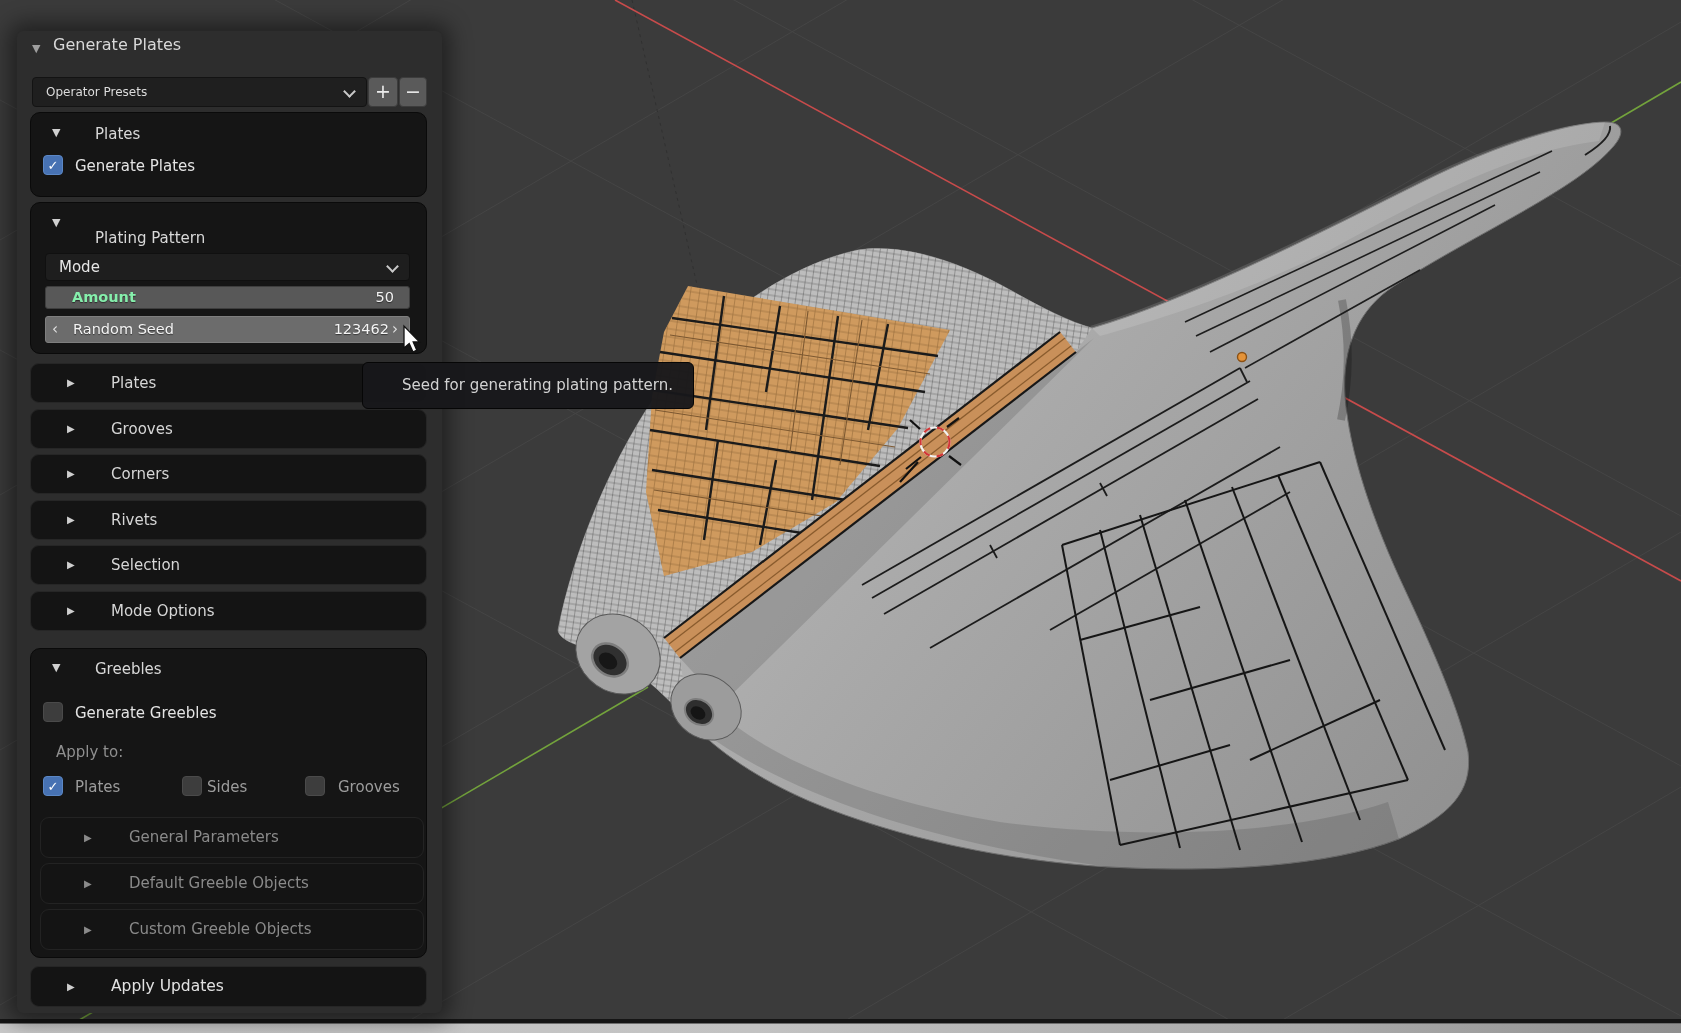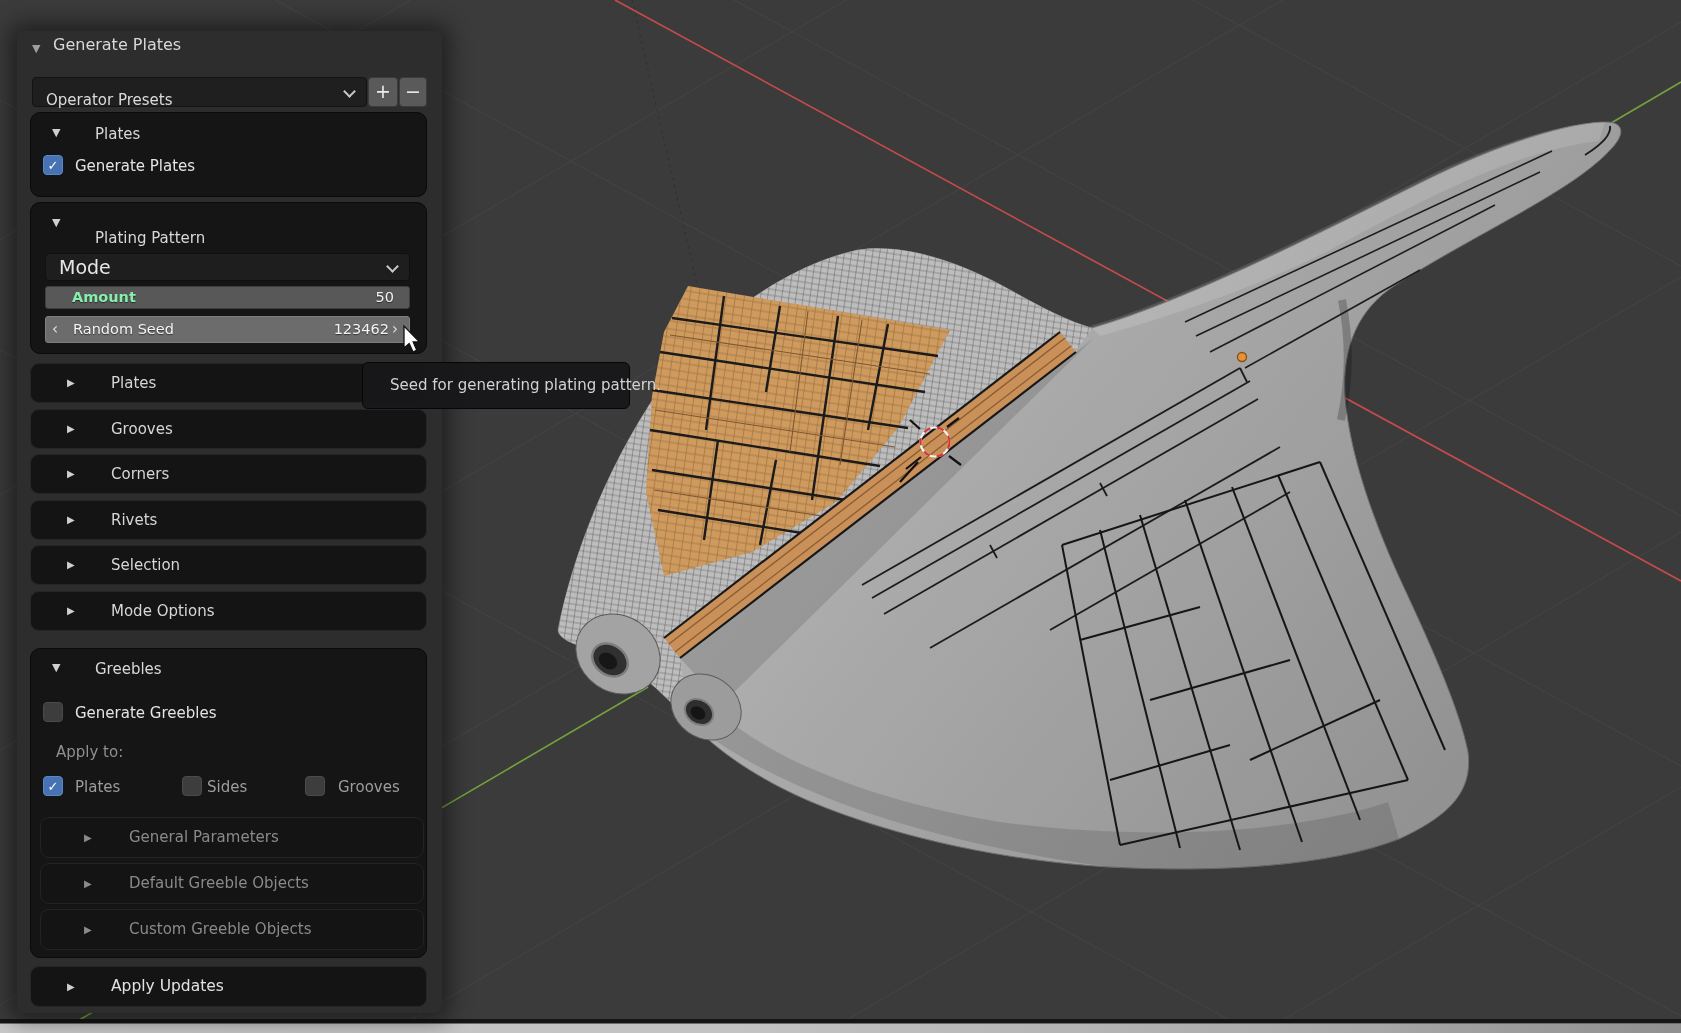--- a/index.html
+++ b/index.html
@@ -17,21 +17,21 @@
   .panel{position:absolute;left:17px;top:31px;width:425px;height:982px;background:#2d2d2d;
     border-radius:6px;box-shadow:0 0 22px 8px rgba(0,0,0,0.45);z-index:10;}
   .panel *{position:absolute;box-sizing:border-box;}
   .tri{font-size:10px;color:#cfcfcf;line-height:1;}
   .tri.dim{color:#8a8a8a;}
   .hdr-tri{left:15px;top:11px;font-size:11px;color:#9e9e9e;}
   .panel-title{left:36px;top:4px;font-size:16px;color:#d8d8d8;white-space:nowrap;}
 
   .field{background:#1f1f1f;border:1px solid #131313;border-radius:4px;}
   .presets{left:15px;top:46px;width:335px;height:30px;}
-  .presets .f-label{left:13px;top:8px;line-height:28px;font-size:15px;color:#dcdcdc;}
+  .presets .f-label{left:13px;top:0;line-height:28px;font-size:12px;color:#dcdcdc;}
   .chev{width:9px;height:9px;border-left:2px solid #c9c9c9;border-bottom:2px solid #c9c9c9;
     transform:rotate(-45deg);}
   .presets .chev{right:12px;top:9px;}
   .sqbtn{width:30px;height:30px;background:#5a5a5a;border:1px solid #3c3c3c;border-radius:4px;
     color:#ececec;font-size:19px;text-align:center;line-height:27px;}
   .btn-plus{left:351px;top:46px;}
   .btn-minus{left:382px;top:46px;width:28px;}
 
   .gbox{background:#151515;border:1px solid #0a0a0a;border-radius:10px;}
   .box1{left:13px;top:81px;width:397px;height:85px;}
@@ -40,21 +40,21 @@
   .sec-hdr-tri{font-size:11px;color:#d0d0d0;}
   .sec-label{font-size:15px;color:#d8d8d8;white-space:nowrap;}
 
   .cb{width:20px;height:20px;border-radius:4px;background:#3d3d3d;border:1px solid #4a4a4a;
     text-align:center;line-height:19px;font-size:13px;color:#fff;}
   .cb.on{background:#4772b3;border-color:#5b87c5;}
   .cb-label{font-size:15px;color:#e4e4e4;white-space:nowrap;}
 
   .mode-field{left:28px;top:222px;width:365px;height:28px;background:#1e1e1e;
     border:1px solid #101010;border-radius:4px;}
-  .mode-field .f-label{left:13px;line-height:26px;font-size:19px;color:#e6e6e6;}
+  .mode-field .f-label{left:13px;line-height:26px;font-size:15px;color:#e6e6e6;}
   .mode-field .chev{right:12px;top:8px;}
   .slider{left:28px;top:255px;width:365px;height:23px;background:#585858;border-radius:3px;
     border:1px solid #3e3e3e;}
   .slider .s-label{left:26px;line-height:21px;font-size:14.5px;color:#86efac;
     text-shadow:0 1px 1px rgba(0,0,0,.5);font-weight:bold;}
   .slider .s-value{right:15px;line-height:21px;font-size:14.5px;color:#f2f2f2;
     text-shadow:0 1px 1px rgba(0,0,0,.5);}
   .seed{left:28px;top:285px;width:365px;height:27px;background:#6c6c6c;border-radius:3px;
     border:1px solid #7e7e7e;}
   .seed .s-label{left:27px;line-height:25px;font-size:14.5px;color:#f4f4f4;
@@ -74,23 +74,23 @@
 
   .apply-row{left:13px;top:935px;width:397px;height:41px;background:#141414;
     border:1px solid #262626;border-radius:9px;}
   .apply-row .tri{left:36px;top:15px;}
   .apply-row .row-label{left:80px;line-height:39px;font-size:15.5px;color:#e2e2e2;}
 
   .dim-label{font-size:15px;color:#8f8f8f;white-space:nowrap;}
   .opt-label{font-size:15px;color:#9c9c9c;white-space:nowrap;}
 
   
-  .tooltip{position:absolute;left:362px;top:362px;width:268px;height:47px;z-index:50;
+  .tooltip{position:absolute;left:362px;top:362px;width:332px;height:47px;z-index:50;
     background:rgba(24,24,27,0.97);border:1px solid #060606;border-radius:6px;
-    color:#d2d2d2;font-size:15px;line-height:45px;padding-left:27px;box-sizing:border-box;
+    color:#d2d2d2;font-size:15px;line-height:45px;padding-left:39px;box-sizing:border-box;
     white-space:nowrap;}
 
   
   .mouse{position:absolute;left:398px;top:324px;z-index:100;}
 </style>
 </head>
 <body>
 
 <div id="stage">
 

